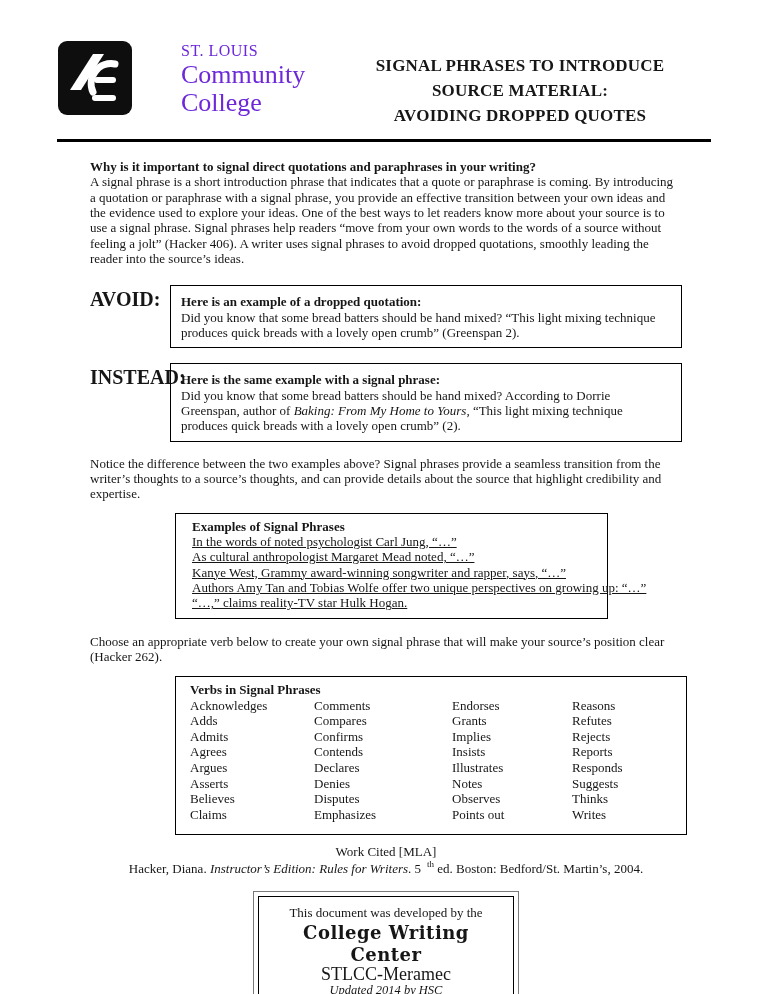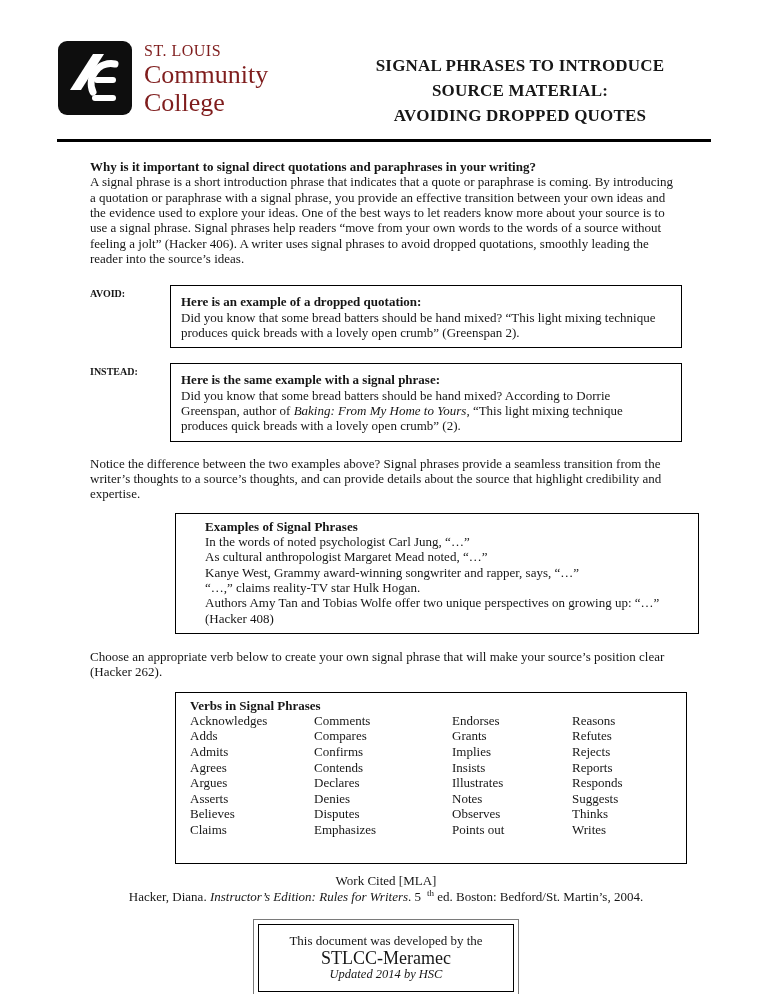--- a/index.html
+++ b/index.html
@@ -11,21 +11,21 @@
     margin: 0 auto;
     background: #ffffff;
     font-family: "Liberation Serif", serif;
     color: #161616;
     overflow: hidden;
   }
   
   .header { display: flex; padding: 40px 58px 0 57px; align-items: flex-start; }
   .logo { display: flex; gap: 11px; }
   .logo-mark { width: 76px; height: 76px; flex: 0 0 auto; }
-  .logo-text { padding-top: 1px; color: #7f1d1d; }
+  .logo-text { padding-top: 1px; color: #6d28d9; margin-left: 37px; }
   .logo-line1 { font-size: 16px; letter-spacing: 0.5px; line-height: 20px; }
   .logo-line2, .logo-line3 { font-size: 26px; line-height: 28px; }
   .title-block {
     margin-left: auto;
     width: 380px;
     text-align: center;
     padding-top: 13px;
     font-weight: bold;
     font-size: 17px;
     line-height: 25px;
@@ -34,39 +34,39 @@
   .rule { margin: 11px 57px 0 57px; height: 3px; background: #000; }
   
   .content { padding: 17px 86px 0 90px; font-size: 13px; line-height: 1.18; }
   .bold { font-weight: normal; }
   .italic { font-style: italic; }
   .intro-head { font-weight: bold; }
   
   .example-row { display: flex; align-items: flex-start; }
   .row-avoid { margin-top: 19px; }
   .row-instead { margin-top: 15px; }
-  .example-label { width: 80px; font-weight: bold; font-size: 10px; padding-top: 3px; flex: 0 0 auto; }
+  .example-label { width: 80px; font-weight: bold; font-size: 20px; padding-top: 3px; flex: 0 0 auto; }
   .example-box { flex: 1; border: 1px solid #000; padding: 8px 10px 7px 10px; }
   .box-head { font-weight: bold; }
   .notice { margin-top: 14px; }
   
   .examples-box {
     border: 1px solid #000;
     margin: 11px 0 0 85px;
-    width: 524px;
-    padding: 5px 12px 7px 29px;
-  }
-  .examples-box .ex-line { white-space: nowrap; }
+    width: 433px;
+    padding: 5px 12px 7px 16px;
+  }
+  .examples-box .ex-line { white-space: nowrap; text-decoration: underline; }
   .choose { margin-top: 15px; }
   
   .verbs-box {
     border: 1px solid #000;
     margin: 12px 0 0 85px;
     width: 512px;
-    padding: 5px 14px 25px 14px;
+    padding: 5px 14px 12px 14px;
   }
   .verb-grid {
     display: grid;
     grid-auto-flow: column;
     grid-template-rows: repeat(8, auto);
     grid-template-columns: 124px 138px 120px auto;
     line-height: 1.2;
   }
   
   .workcited { text-align: center; margin-top: 9px; }
@@ -150,23 +150,22 @@
       </div>
     </div>
 
     <div class="notice"><span class="bold">Notice the difference between the two examples above?</span><span>  Signal phrases provide a seamless transition from the writer’s thoughts to a source’s thoughts, and can provide details about the source that highlight credibility and expertise.</span></div>
 
     <div class="examples-box">
       <div class="box-head">Examples of Signal Phrases</div>
       <div class="ex-line">In the words of noted psychologist Carl Jung, “…”</div>
       <div class="ex-line">As cultural anthropologist Margaret Mead noted, “…”</div>
       <div class="ex-line">Kanye West, Grammy award-winning songwriter and rapper, says, “…”</div>
+      <div class="ex-line">Authors Amy Tan and Tobias Wolfe offer two unique perspectives on growing up: “…”</div>
       <div class="ex-line">“…,” claims reality-TV star Hulk Hogan.</div>
-      <div class="ex-line">Authors Amy Tan and Tobias Wolfe offer two unique perspectives on growing up: “…”</div>
-      <div class="ex-line">(Hacker 408)</div>
     </div>
 
     <div class="choose">Choose an appropriate verb below to create your own signal phrase that will make your source’s position clear (Hacker 262).</div>
 
     <div class="verbs-box">
       <div class="box-head">Verbs in Signal Phrases</div>
       <div class="verb-grid">
         <div>Acknowledges</div>
         <div>Adds</div>
         <div>Admits</div>
@@ -201,19 +200,20 @@
         <div>Writes</div>
       </div>
     </div>
 
     <div class="workcited">Work Cited [MLA]</div>
     <div class="citation"><span>Hacker, Diana.  </span><span class="italic">Instructor’s Edition: Rules for Writers</span><span>. 5</span><sup>th</sup><span> ed. Boston: Bedford/St. Martin’s, 2004.</span></div>
 
     <div class="footer-outer">
       <div class="footer-inner">
         <div class="dev-line">This document was developed by the</div>
+        <div class="cwc">College Writing Center</div>
         <div class="meramec">STLCC-Meramec</div>
         <div class="updated">Updated 2014 by HSC</div>
       </div>
     </div>
 
   </div>
 </div>
 
 </body></html>

